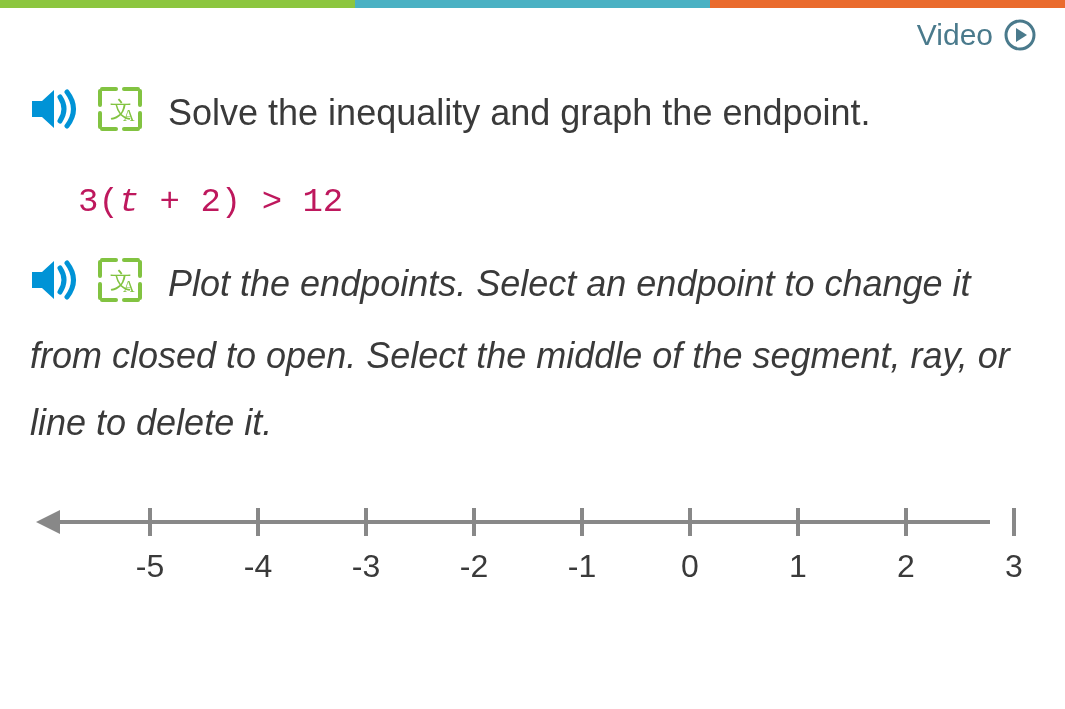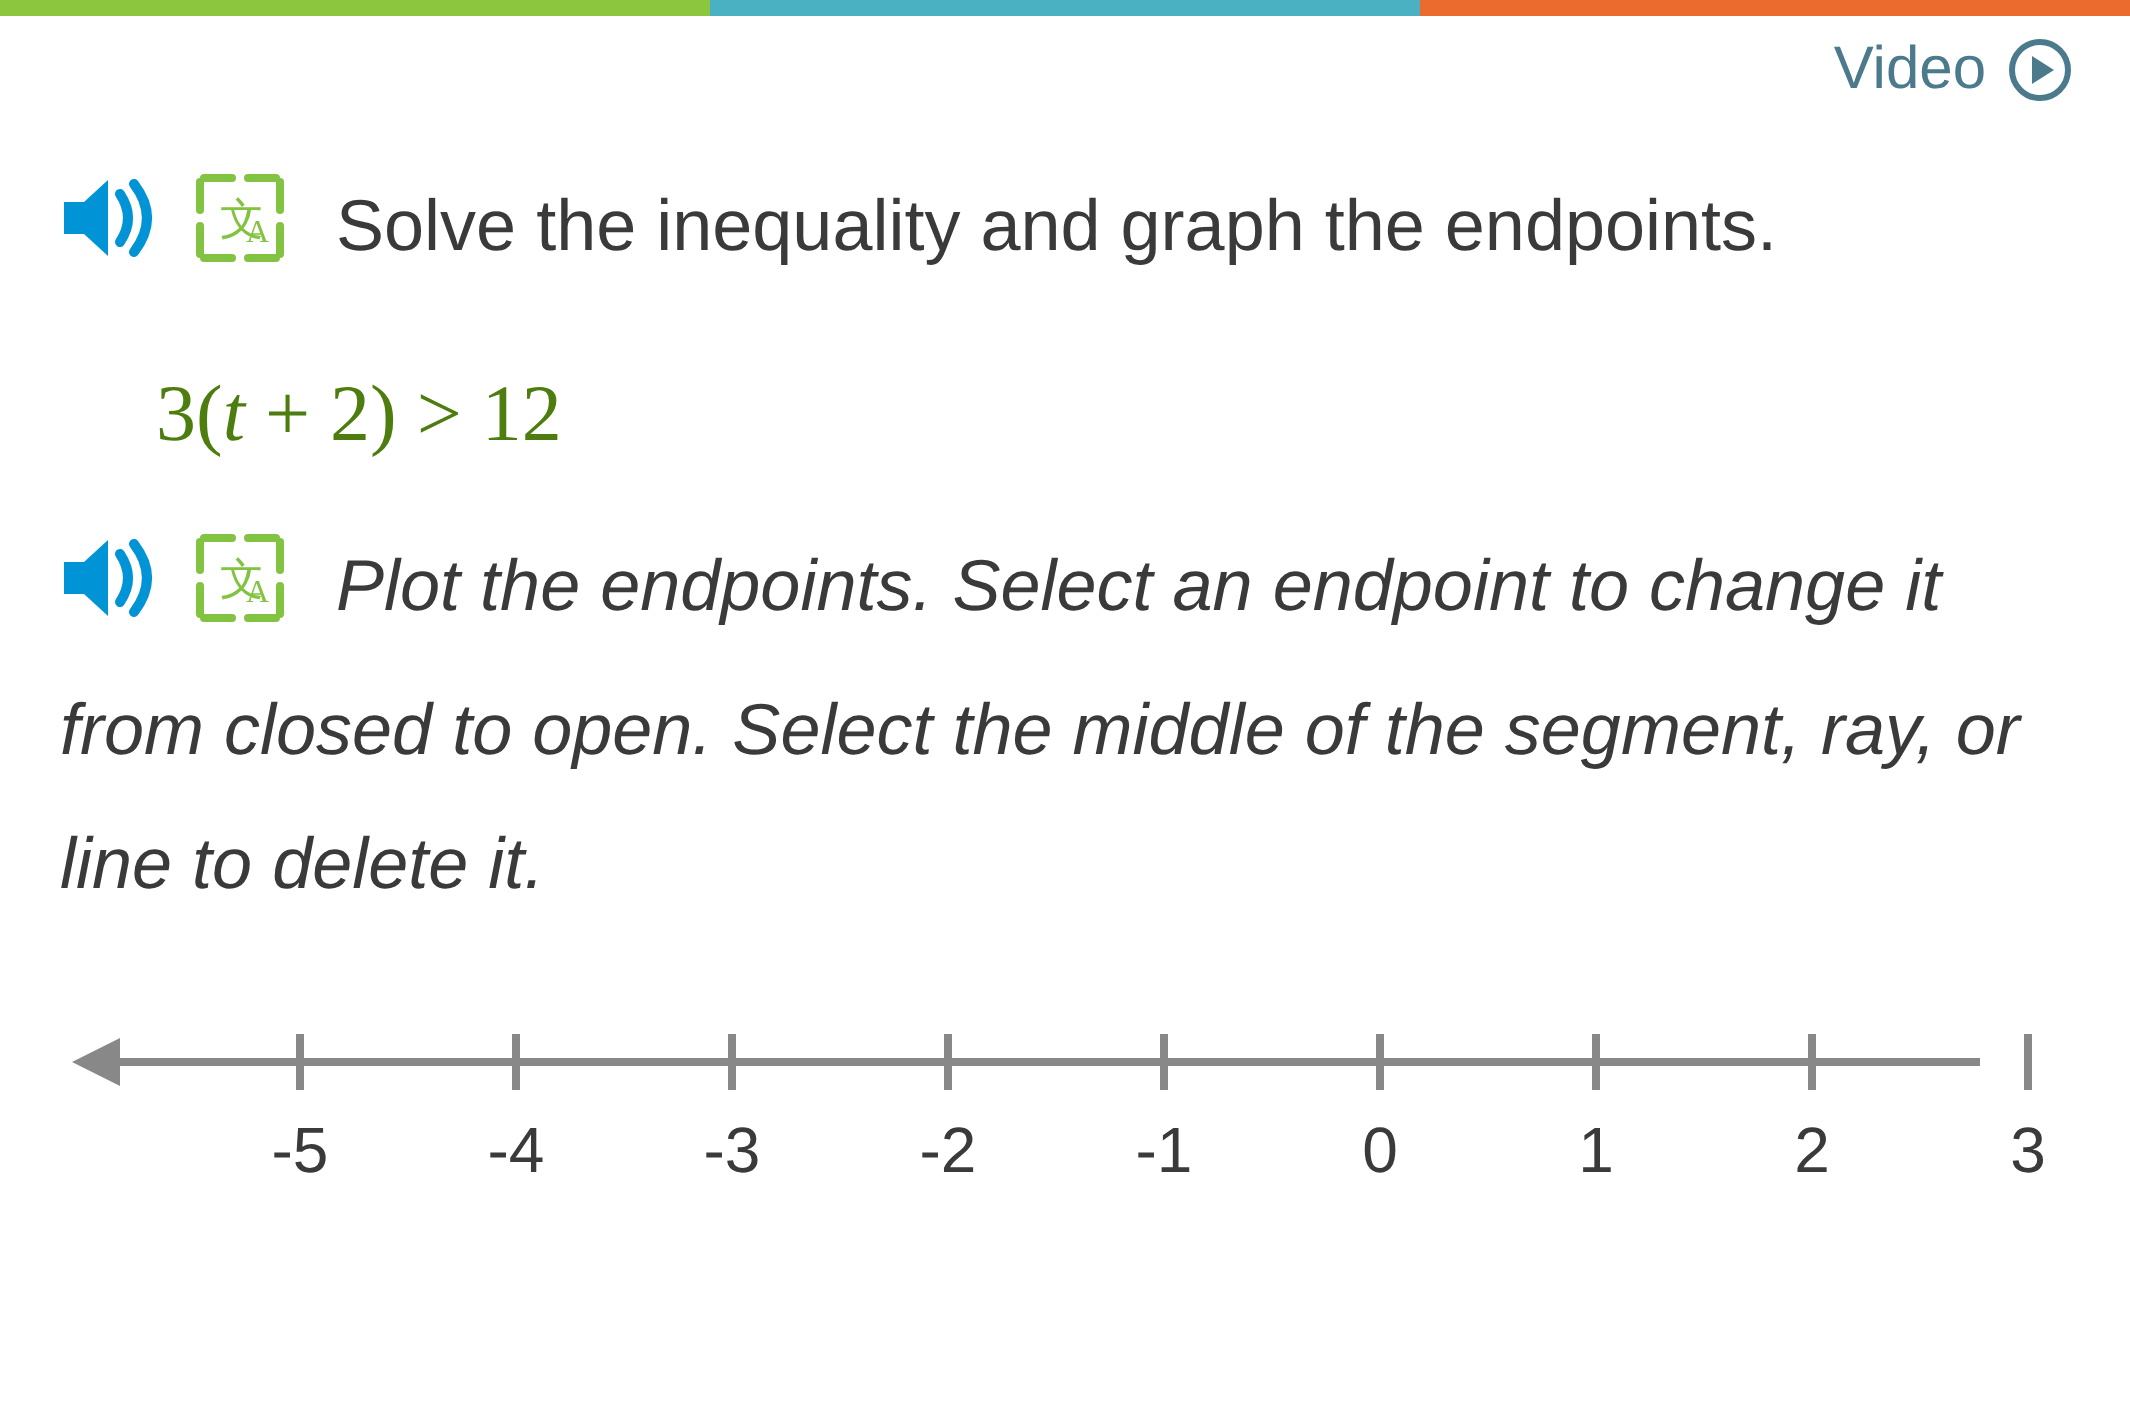--- a/index.html
+++ b/index.html
@@ -52,24 +52,24 @@
   .tool-icons {
     display: inline-flex;
     align-items: center;
     gap: 16px;
     vertical-align: -6px;
     margin-right: 14px;
   }
   .translate-ico { display: inline-block; }
 
   .equation {
-    font-size: 40px;
-    color: #4d7c0f;
+    font-size: 34px;
+    color: #be185d;
     padding: 30px 0 30px 48px;
-    font-family: Liberation Serif, serif;
+    font-family: Liberation Mono, monospace;
   }
   .equation .var { font-style: italic; }
 
   .numberline-wrap {
     position: relative;
     margin-top: 36px;
     height: 120px;
     width: 100%;
   }
   .numberline-wrap svg { display: block; }
@@ -129,21 +129,21 @@
           <path d="M28 42 L42 42" stroke="#82c341" stroke-width="4" stroke-linecap="round" fill="none"></path>
           <path d="M4 4 L4 18" stroke="#82c341" stroke-width="4" stroke-linecap="round" fill="none"></path>
           <path d="M4 26 L4 40" stroke="#82c341" stroke-width="4" stroke-linecap="round" fill="none"></path>
           <path d="M44 4 L44 18" stroke="#82c341" stroke-width="4" stroke-linecap="round" fill="none"></path>
           <path d="M44 26 L44 40" stroke="#82c341" stroke-width="4" stroke-linecap="round" fill="none"></path>
           <text x="14" y="30" font-size="22" font-family="Verdana" fill="#82c341">文</text>
           <text x="27" y="34" font-size="16" font-family="Verdana" fill="#82c341">A</text>
         </svg>
       </span>
     </span>
-    <span>Solve the inequality and graph the endpoints.</span>
+    <span>Solve the inequality and graph the endpoint.</span>
   </div>
 
   <div class="equation">
     <span>3(</span><span class="var">t</span><span> + 2) &gt; 12</span>
   </div>
 
   <div class="prompt-block">
     <span class="tool-icons">
       <span>
         <svg width="50" height="44" viewBox="0 0 50 44">

